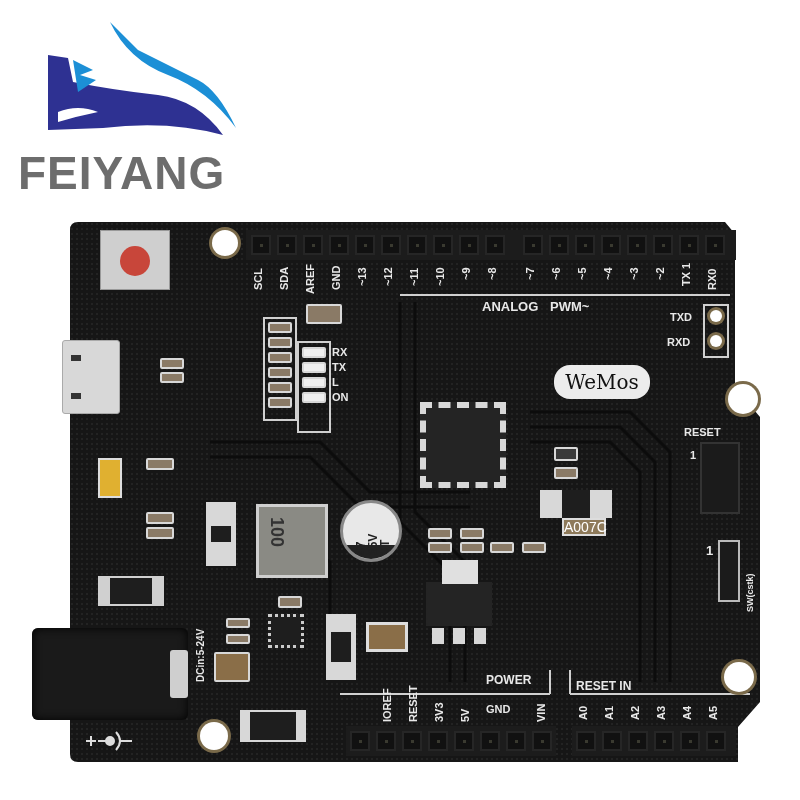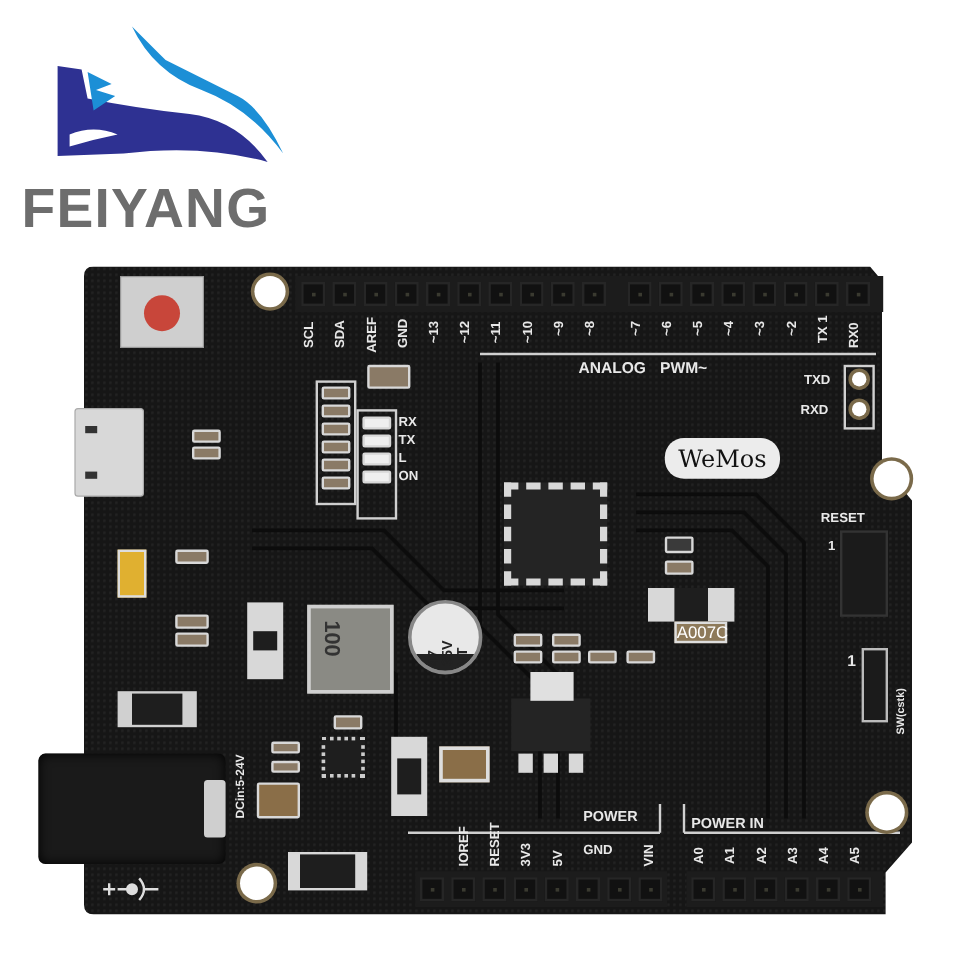--- a/index.html
+++ b/index.html
@@ -230,21 +230,21 @@
     <div class="pin" style="left:4px;top:5px"></div>
     <div class="pin" style="left:30px;top:5px"></div>
     <div class="pin" style="left:56px;top:5px"></div>
     <div class="pin" style="left:82px;top:5px"></div>
     <div class="pin" style="left:108px;top:5px"></div>
     <div class="pin" style="left:134px;top:5px"></div>
     <div class="pin" style="left:160px;top:5px"></div>
     <div class="pin" style="left:186px;top:5px"></div>
   </div>
 
-  <div class="abs silk" style="left:506px;top:458px;font-size:12px;">POWER IN</div>
+  <div class="abs silk" style="left:506px;top:458px;font-size:12px;">RESET IN</div>
   <div class="abs silk vert" style="left:508px;top:498px;">A0</div>
   <div class="abs silk vert" style="left:534px;top:498px;">A1</div>
   <div class="abs silk vert" style="left:560px;top:498px;">A2</div>
   <div class="abs silk vert" style="left:586px;top:498px;">A3</div>
   <div class="abs silk vert" style="left:612px;top:498px;">A4</div>
   <div class="abs silk vert" style="left:638px;top:498px;">A5</div>
   <div class="abs" style="left:502px;top:504px;width:164px;height:30px;background:#1c1c1c;">
     <div class="pin" style="left:4px;top:5px"></div>
     <div class="pin" style="left:30px;top:5px"></div>
     <div class="pin" style="left:56px;top:5px"></div>

